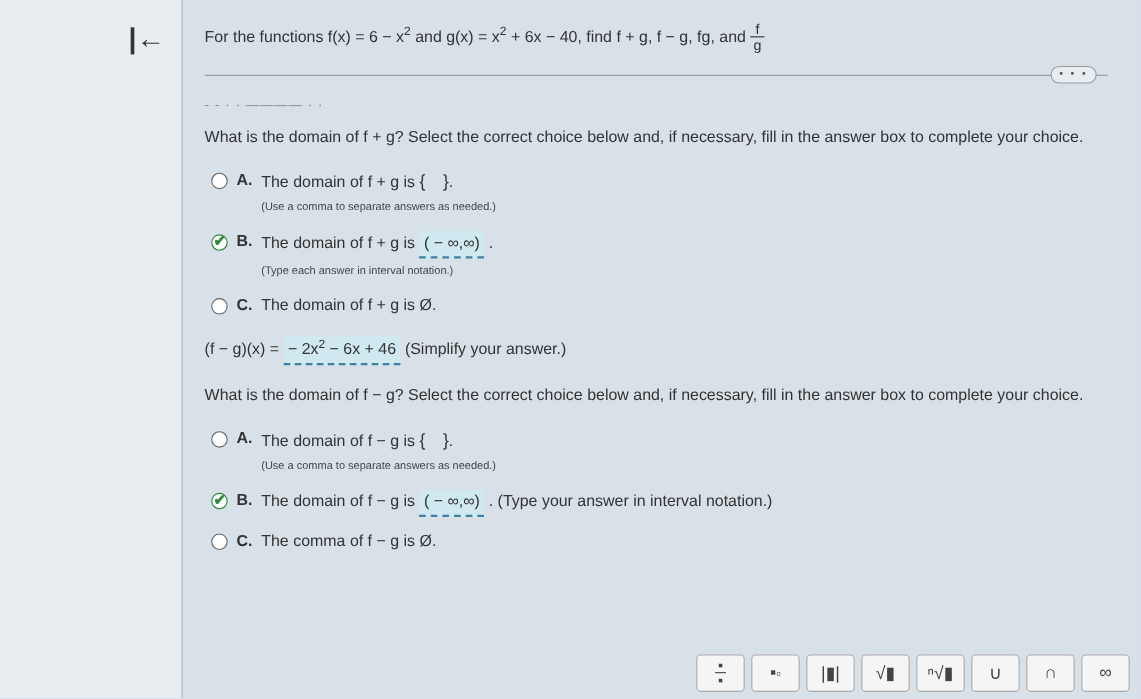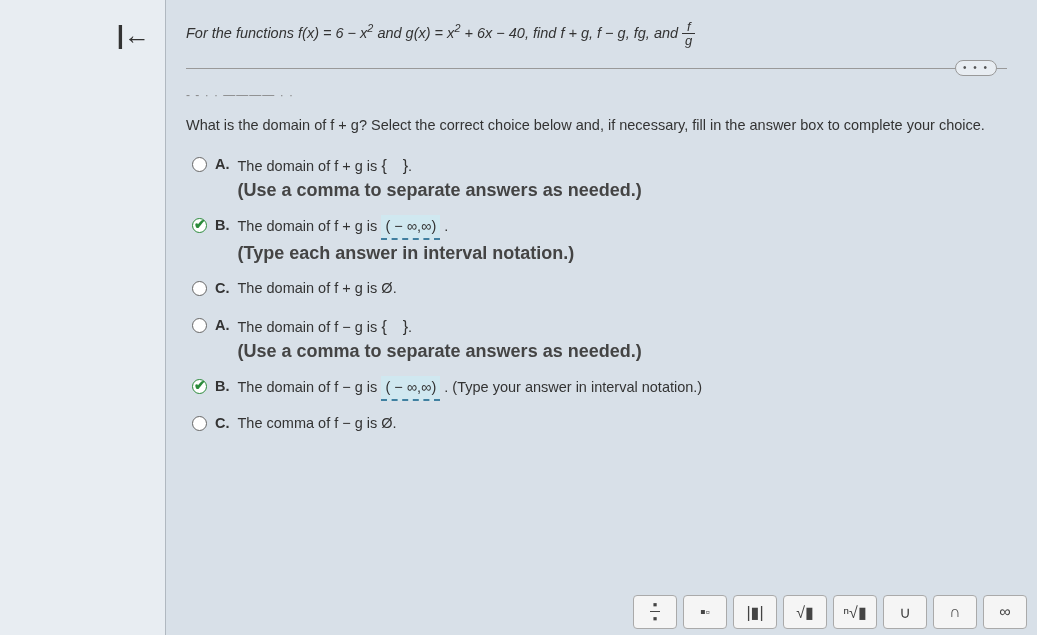--- a/index.html
+++ b/index.html
@@ -34,21 +34,20 @@
 }
 .content {
   flex: 1;
   padding: 20px 30px 0 20px;
   font-size: 14.5px;
   color: #333;
   line-height: 1.45;
 }
 .question-header {
   margin-bottom: 20px;
-  font-style: italic;
 }
 .hr-wrap {
   position: relative;
   margin: 14px 0 18px;
 }
 hr {
   border: none;
   border-top: 1px solid #999;
   margin: 0;
 }
@@ -104,23 +103,22 @@
   font-weight: bold;
 }
 .choice-label {
   font-weight: bold;
   margin-right: 8px;
 }
 .choice-text {
   flex: 1;
 }
 .hint {
-  font-size: 18px;
+  font-size: 10px;
   color: #444;
-  font-weight: bold;
 }
 .answer-box-filled {
   background: #d0e8f0;
   border-bottom: 2px dashed #4080a0;
   padding: 1px 4px;
   display: inline-block;
 }
 .answer-box-empty {
   display: inline-block;
   width: 18px;
@@ -214,21 +212,25 @@
           <span class="hint">(Type each answer in interval notation.)</span>
         </div>
       </div>
       <div class="choice">
         <div class="radio"></div>
         <div class="choice-label">C.</div>
         <div class="choice-text">The domain of f + g is Ø.</div>
       </div>
     </div>
 
-
+    <div class="sub-text">
+      <span>(f − g)(x) = </span><span class="answer-box-filled"><span>− 2x</span><sup>2</sup><span> − 6x + 46</span></span><span>  (Simplify your answer.)</span>
+    </div>
+
+    <div class="sub-text">What is the domain of f − g? Select the correct choice below and, if necessary, fill in the answer box to complete your choice.</div>
 
     <div class="choice-group">
       <div class="choice">
         <div class="radio"></div>
         <div class="choice-label">A.</div>
         <div class="choice-text">
           <span>The domain of f − g is </span><span class="set-brace">{</span><span class="answer-slot"></span><span class="set-brace">}</span>.<br>
           <span class="hint">(Use a comma to separate answers as needed.)</span>
         </div>
       </div>

